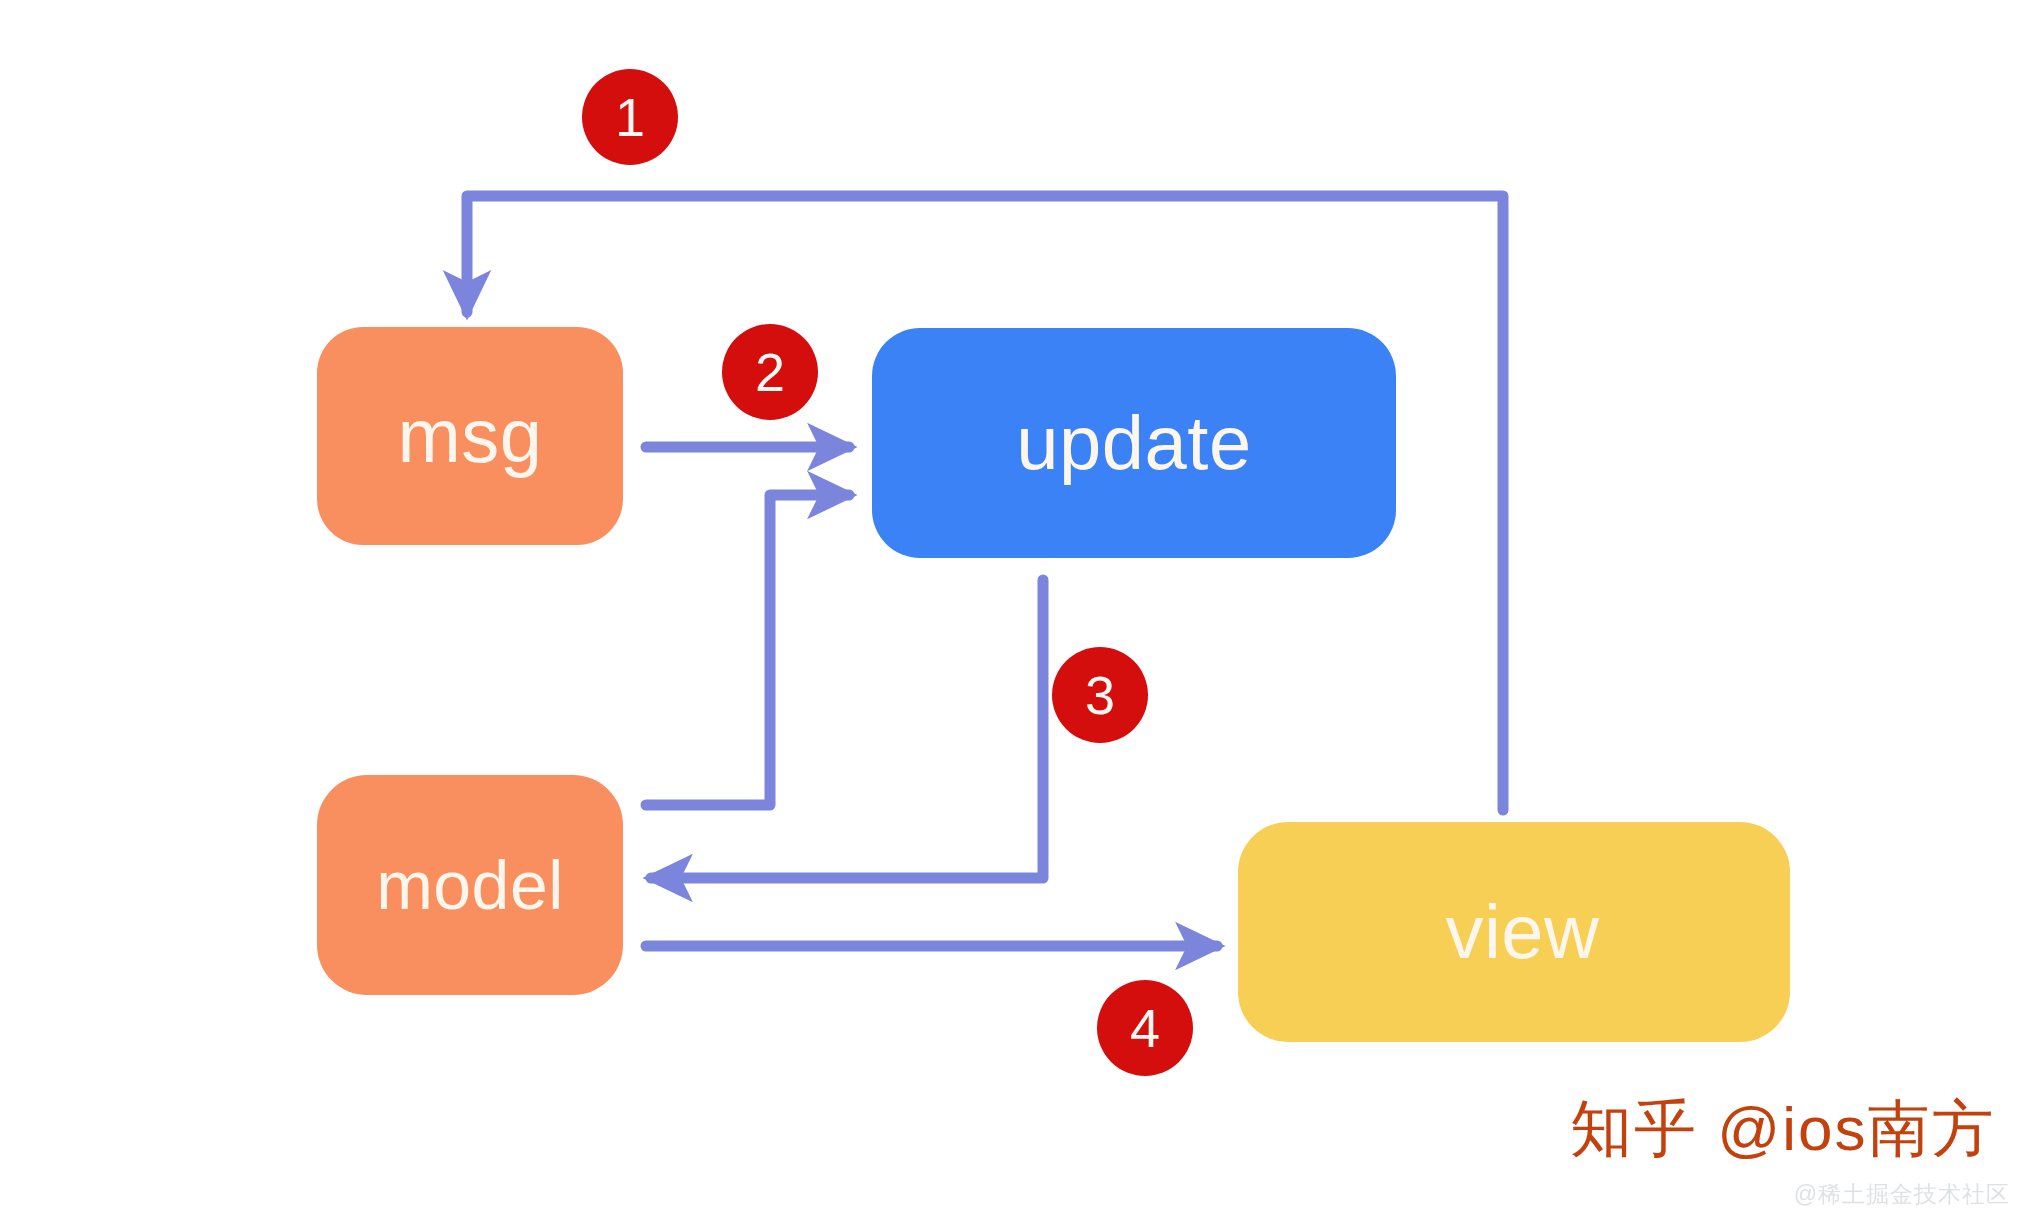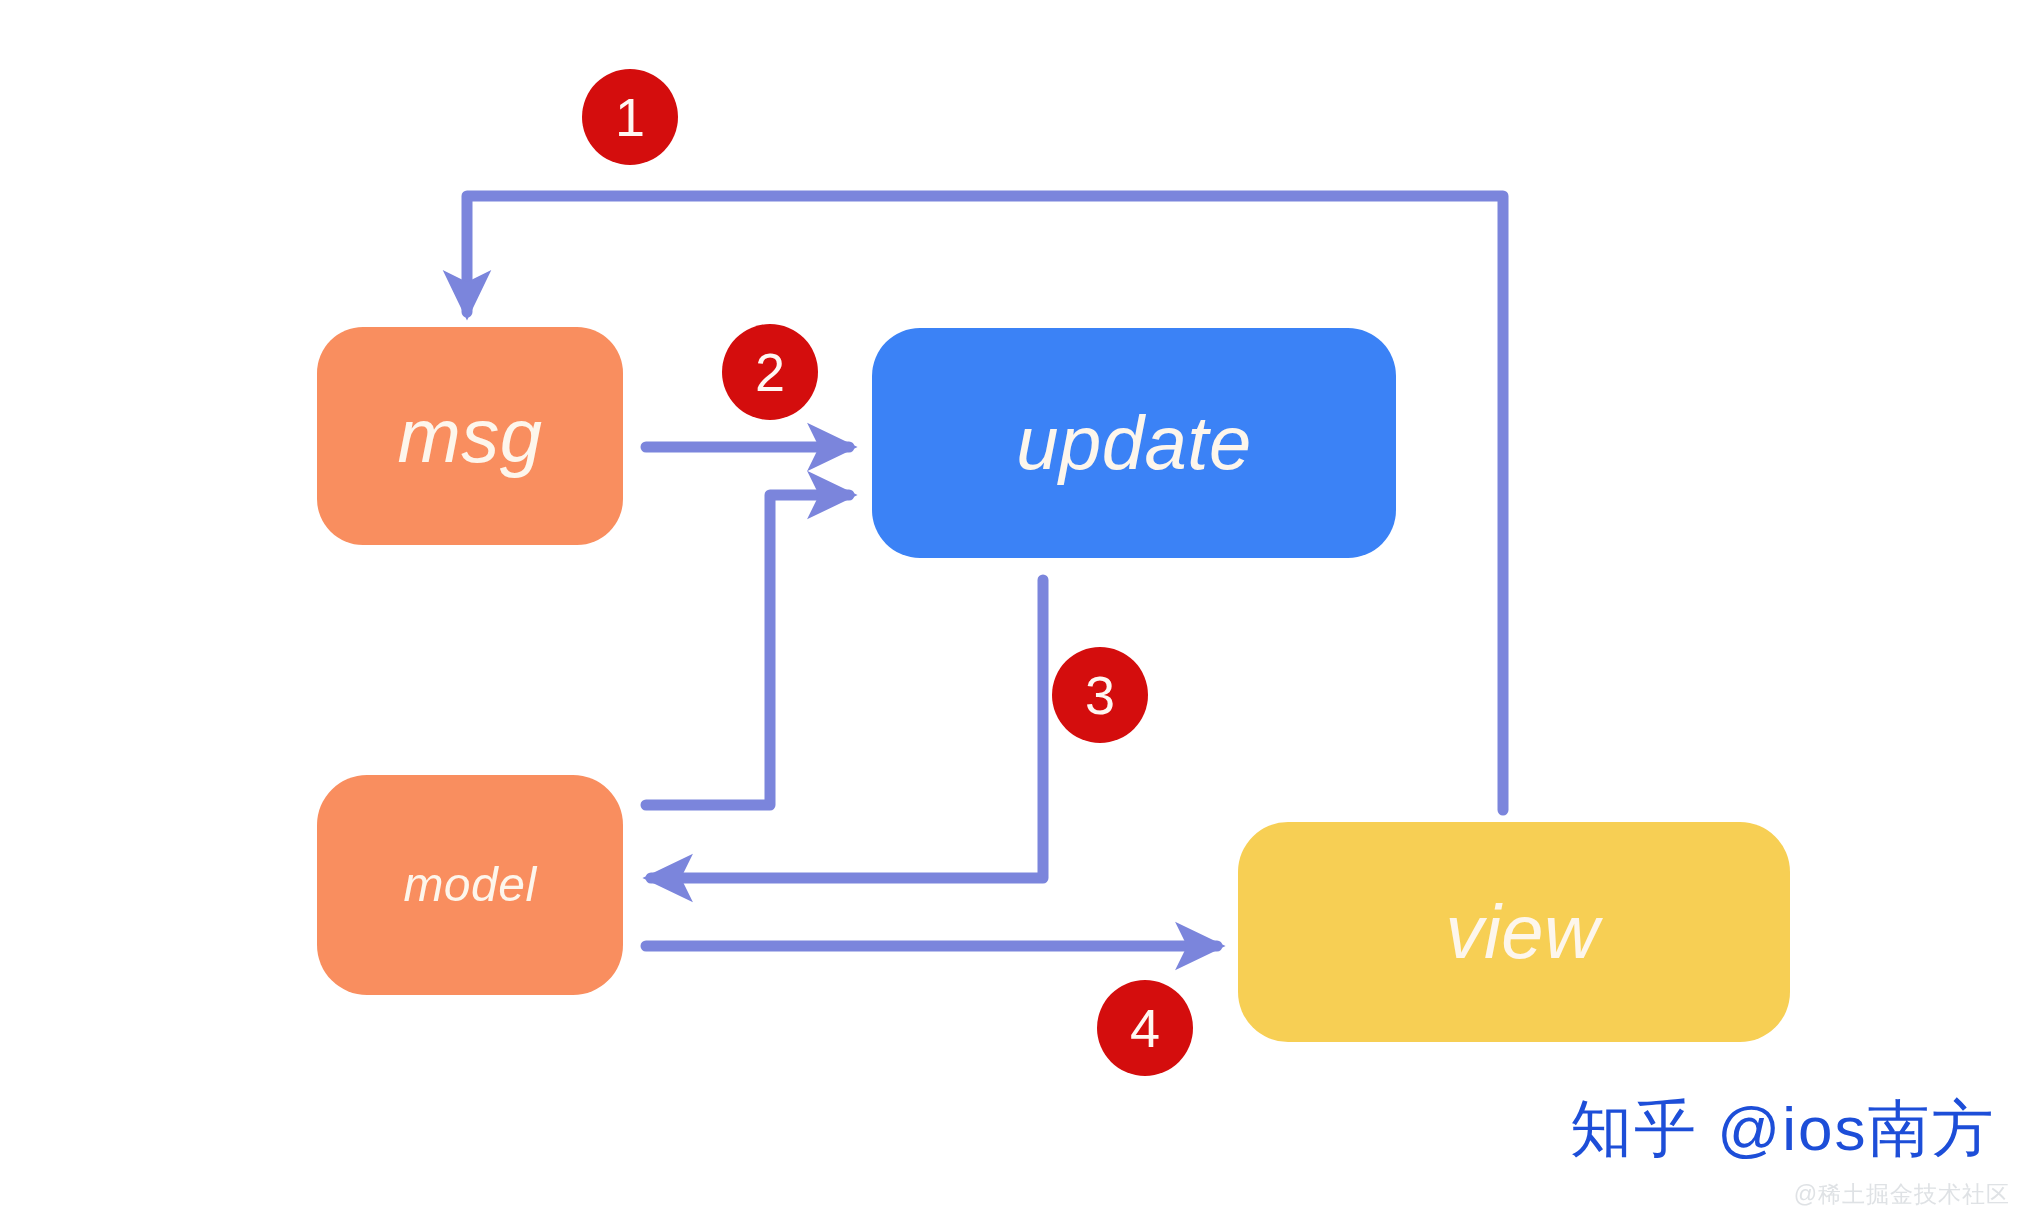--- a/index.html
+++ b/index.html
@@ -12,33 +12,32 @@
   #wires{position:absolute;left:0;top:0;width:2039px;height:1214px;}
 
   .node{
     position:absolute;
     display:flex;align-items:center;justify-content:center;
     color:#FDF6EC;
     letter-spacing:.5px;
     line-height:1;
     box-sizing:border-box;
     user-select:none;
-    font-style:italic;
   }
   .node-msg{
     left:317px;top:327px;width:306px;height:218px;
     background:#F98E5F;border-radius:46px;font-size:76px;
   }
   .node-update{
     left:872px;top:328px;width:524px;height:230px;
     background:#3b82f6;border-radius:48px;font-size:76px;
   }
   .node-model{
     left:317px;top:775px;width:306px;height:220px;
-    background:#F98E5F;border-radius:50px;font-size:48px;
+    background:#F98E5F;border-radius:50px;font-size:68px;
   }
   .node-view{
     left:1238px;top:822px;width:552px;height:220px;
     background:#F7CF54;border-radius:50px;font-size:76px;padding-left:17px;
   }
 
   .badge{
     position:absolute;
     width:96px;height:96px;border-radius:50%;
     background:#D40D0D;
@@ -56,21 +55,21 @@
   .watermark{
     position:absolute;
     left:1570px;top:1096px;
     width:440px;
     text-align:left;
     user-select:none;
     pointer-events:none;
   }
   .wm-main{
     font-size:62px;
-    color:#1d4ed8;
+    color:#c2410c;
     line-height:1.05;
     white-space:nowrap;
     letter-spacing:2px;
   }
   .wm-sub{
     font-size:23px;
     color:#dfe2e5;
     text-align:right;
     margin-top:18px;
     letter-spacing:1px;

